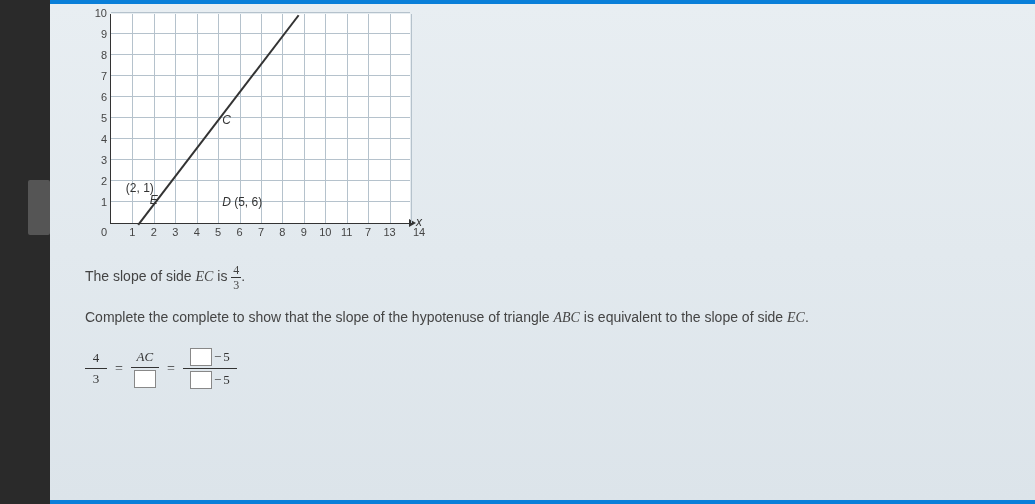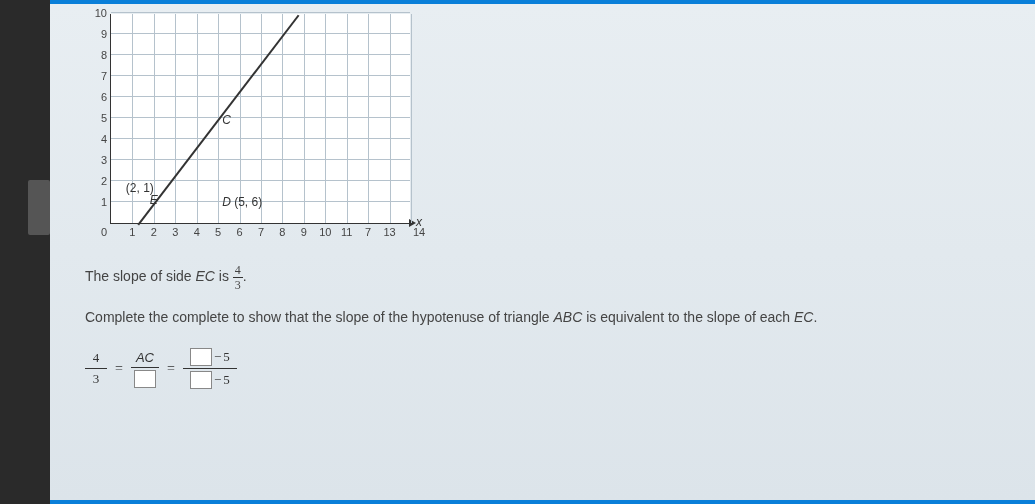--- a/index.html
+++ b/index.html
@@ -102,21 +102,21 @@
   .pt-label {
     position:absolute;
     font-size:12px;
     color:#333;
     font-style: italic;
   }
 
   
   .part-title { font-weight:bold; color:#444; font-size:15px; margin-bottom:18px;}
   .line { color:#444; font-size:14px; margin-bottom:16px; line-height:1.5;}
-  .math-i { font-style: italic; font-family: Liberation Sans, sans-serif; }
+  .math-i { font-style: italic; font-family: Liberation Serif, serif; }
   .frac {
     display:inline-block;
     vertical-align: middle;
     text-align:center;
     font-size:12px;
     line-height:1;
     font-family: 'Times New Roman', serif;
   }
   .frac .n { display:block; padding:0 2px 1px; border-bottom:1px solid #333;}
   .frac .d { display:block; padding:1px 2px 0;}
@@ -220,21 +220,21 @@
         <span class="pt-label" style="left: 111.143px; top: 99px;">C</span>
       </div>
   </div>
 
 
   <div class="line">
     <span>The slope of side </span><span class="math-i">EC</span><span> is </span><span class="frac"><span class="n">4</span><span class="d">3</span></span><span>.</span>
   </div>
 
   <div class="line">
-    <span>Complete the complete to show that the slope of the hypotenuse of triangle </span><span class="math-i">ABC</span><span> is equivalent to the slope of each </span><span class="math-i">EC</span><span>.</span>
+    <span>Complete the complete to show that the slope of the hypotenuse of triangle </span><span class="math-i">ABC</span><span> is equivalent to the slope of side </span><span class="math-i">EC</span><span>.</span>
   </div>
 
 
   <div class="equation">
 
     <div class="eq-frac">
       <div class="top">4</div>
       <div class="bar"></div>
       <div class="bot">3</div>
     </div>

